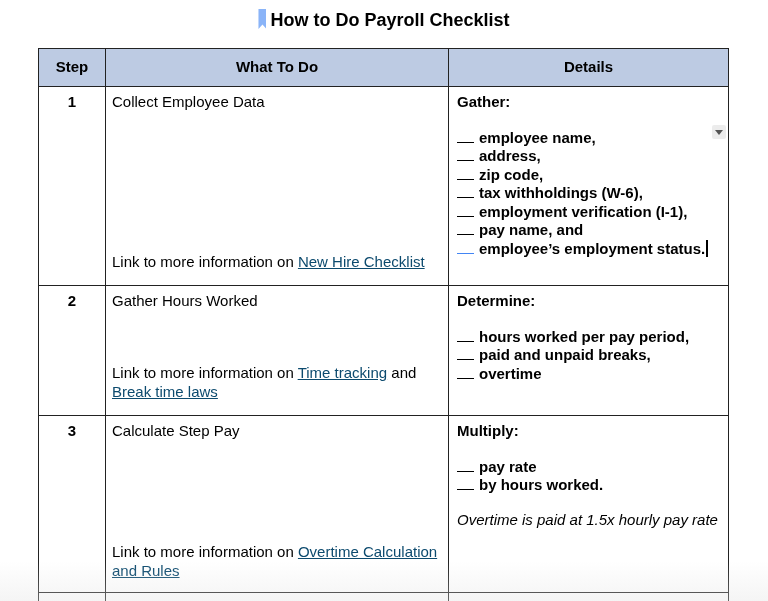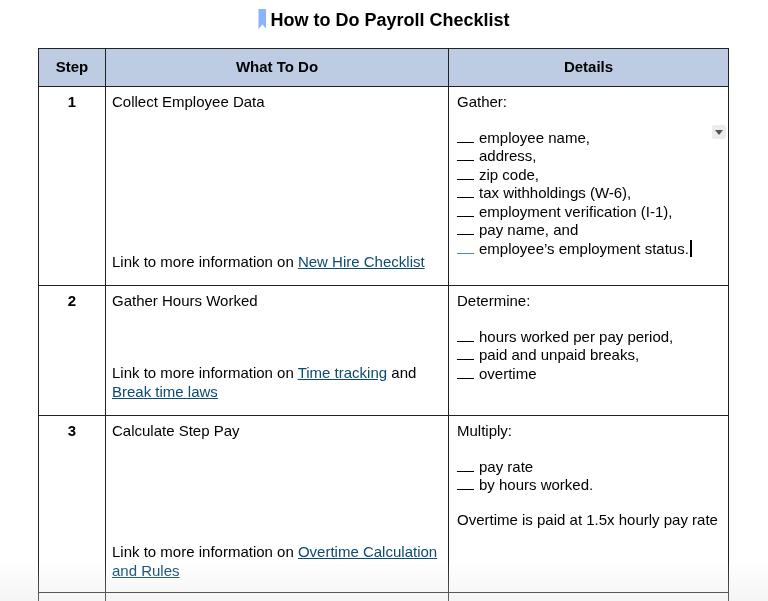--- a/index.html
+++ b/index.html
@@ -83,42 +83,43 @@
       flex-direction: column;
       justify-content: space-between;
       height: 100%;
     }
     .link {
       color: #0c4a6e;
       text-decoration: underline;
       cursor: pointer;
     }
     .det-head {
-      font-weight: normal;
+      font-weight: bold;
       margin-bottom: 17px;
     }
-    .item { white-space: nowrap; }
+    .item { white-space: nowrap; font-weight: bold; }
     .blank {
       display: inline-block;
       width: 17px;
       border-bottom: 1.5px solid #000;
       margin-right: 5px;
       vertical-align: baseline;
       height: 12px;
     }
     .blank.blue { border-bottom-color: #4285f4; }
     .caret {
       display: inline-block;
       width: 2px;
       height: 17px;
       background: #000;
       vertical-align: -3px;
       margin-left: 1px;
     }
     .italic-note {
+      font-style: italic;
       margin-top: 16px;
     }
     .dropdown-btn {
       position: absolute;
       right: 2px;
       top: 38px;
       width: 14px;
       height: 14px;
       background: #ececec;
       border-radius: 2px;

